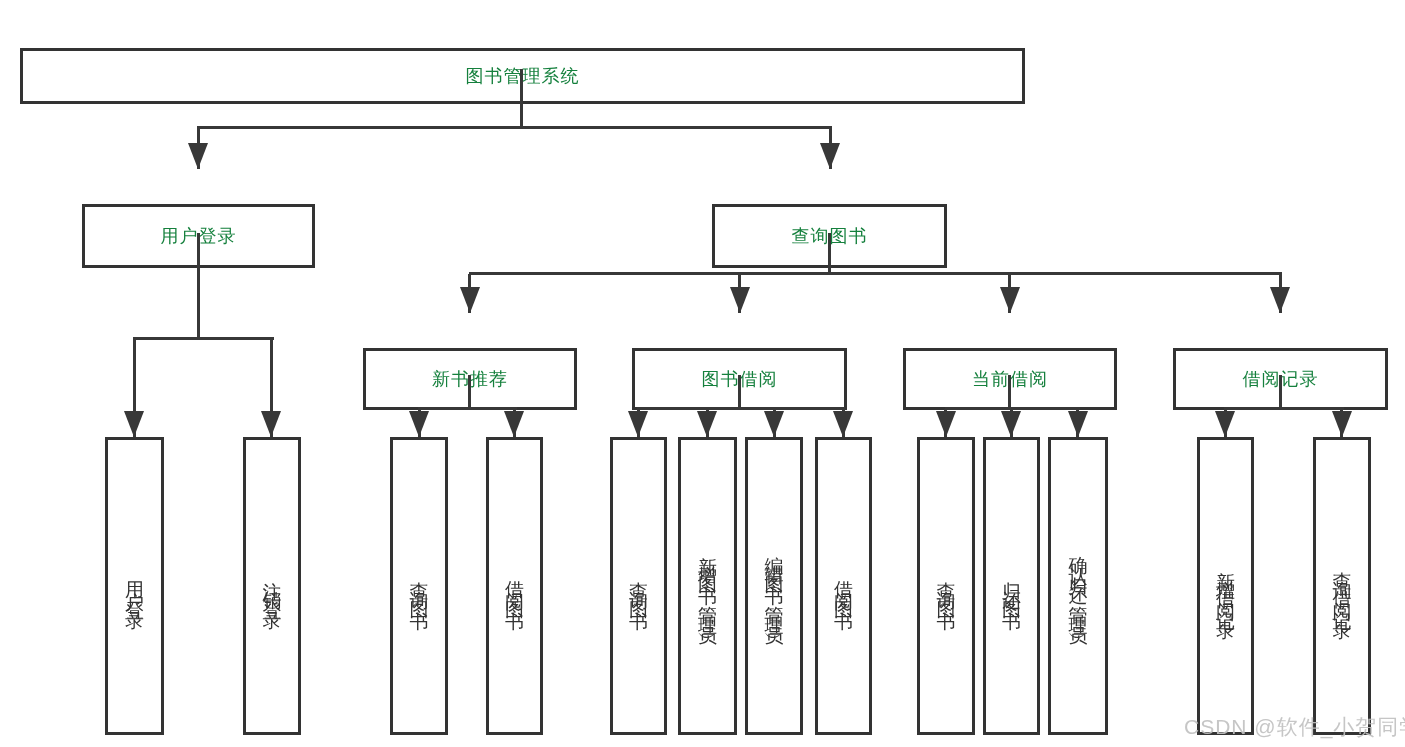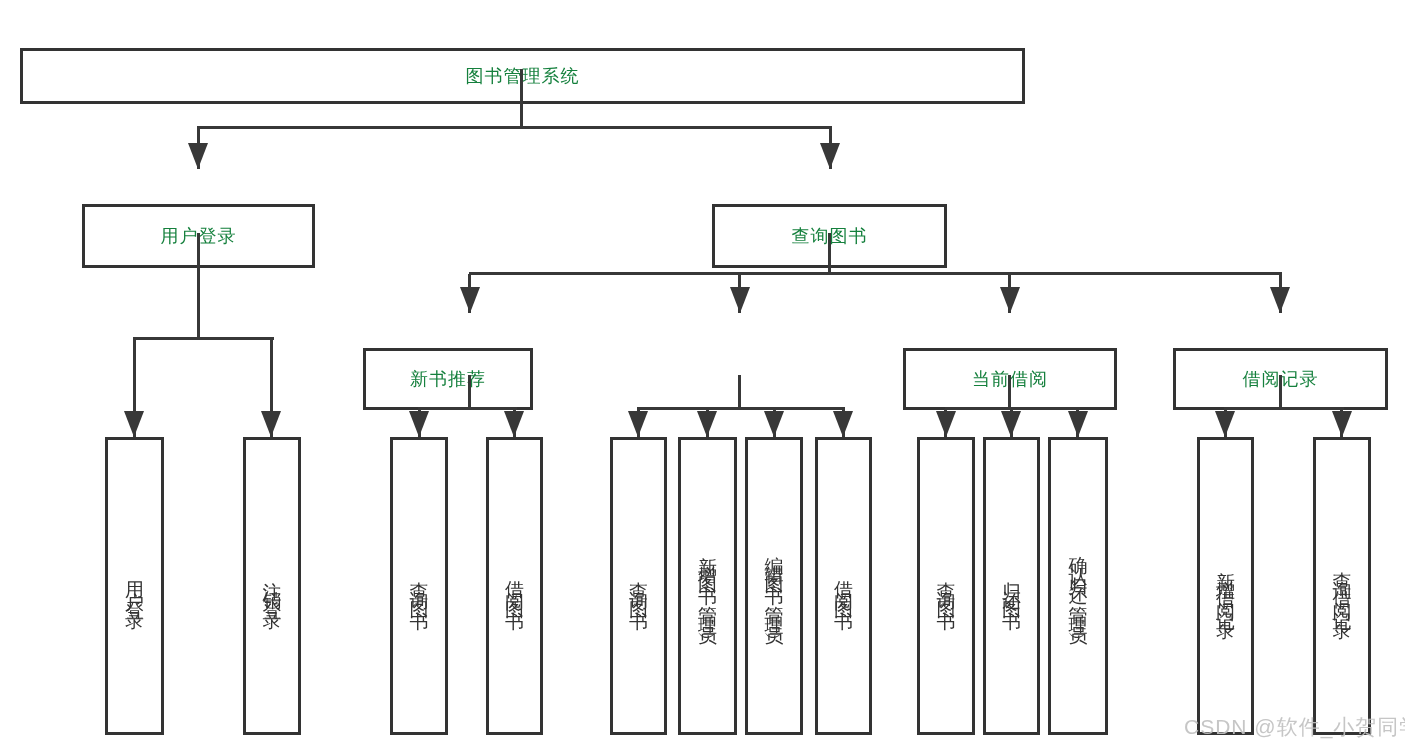--- a/index.html
+++ b/index.html
@@ -42,22 +42,25 @@
     <span>图书管理系统</span>
   </div>
 
   <div class="hnode" style="left:82px; top:169px; width:233px; height:64px;">
     <span>用户登录</span>
   </div>
   <div class="hnode" style="left:712px; top:169px; width:235px; height:64px;">
     <span>查询图书</span>
   </div>
 
-  <div class="hnode" style="left:363px; top:313px; width:170px; height:62px;">
+  <div class="hnode" style="left:363px; top:313px; width:214px; height:62px;">
     <span>新书推荐</span>
+  </div>
+  <div class="hnode" style="left:632px; top:313px; width:215px; height:62px;">
+    <span>图书借阅</span>
   </div>
   <div class="hnode" style="left:1173px; top:313px; width:215px; height:62px;">
     <span>借阅记录</span>
   </div>
   <div class="hnode" style="left:903px; top:313px; width:214px; height:62px;">
     <span>当前借阅</span>
   </div>
 
   <div class="vnode" style="left:105px; top:437px; width:59px; height:298px;">
     <span>用户登录</span>

